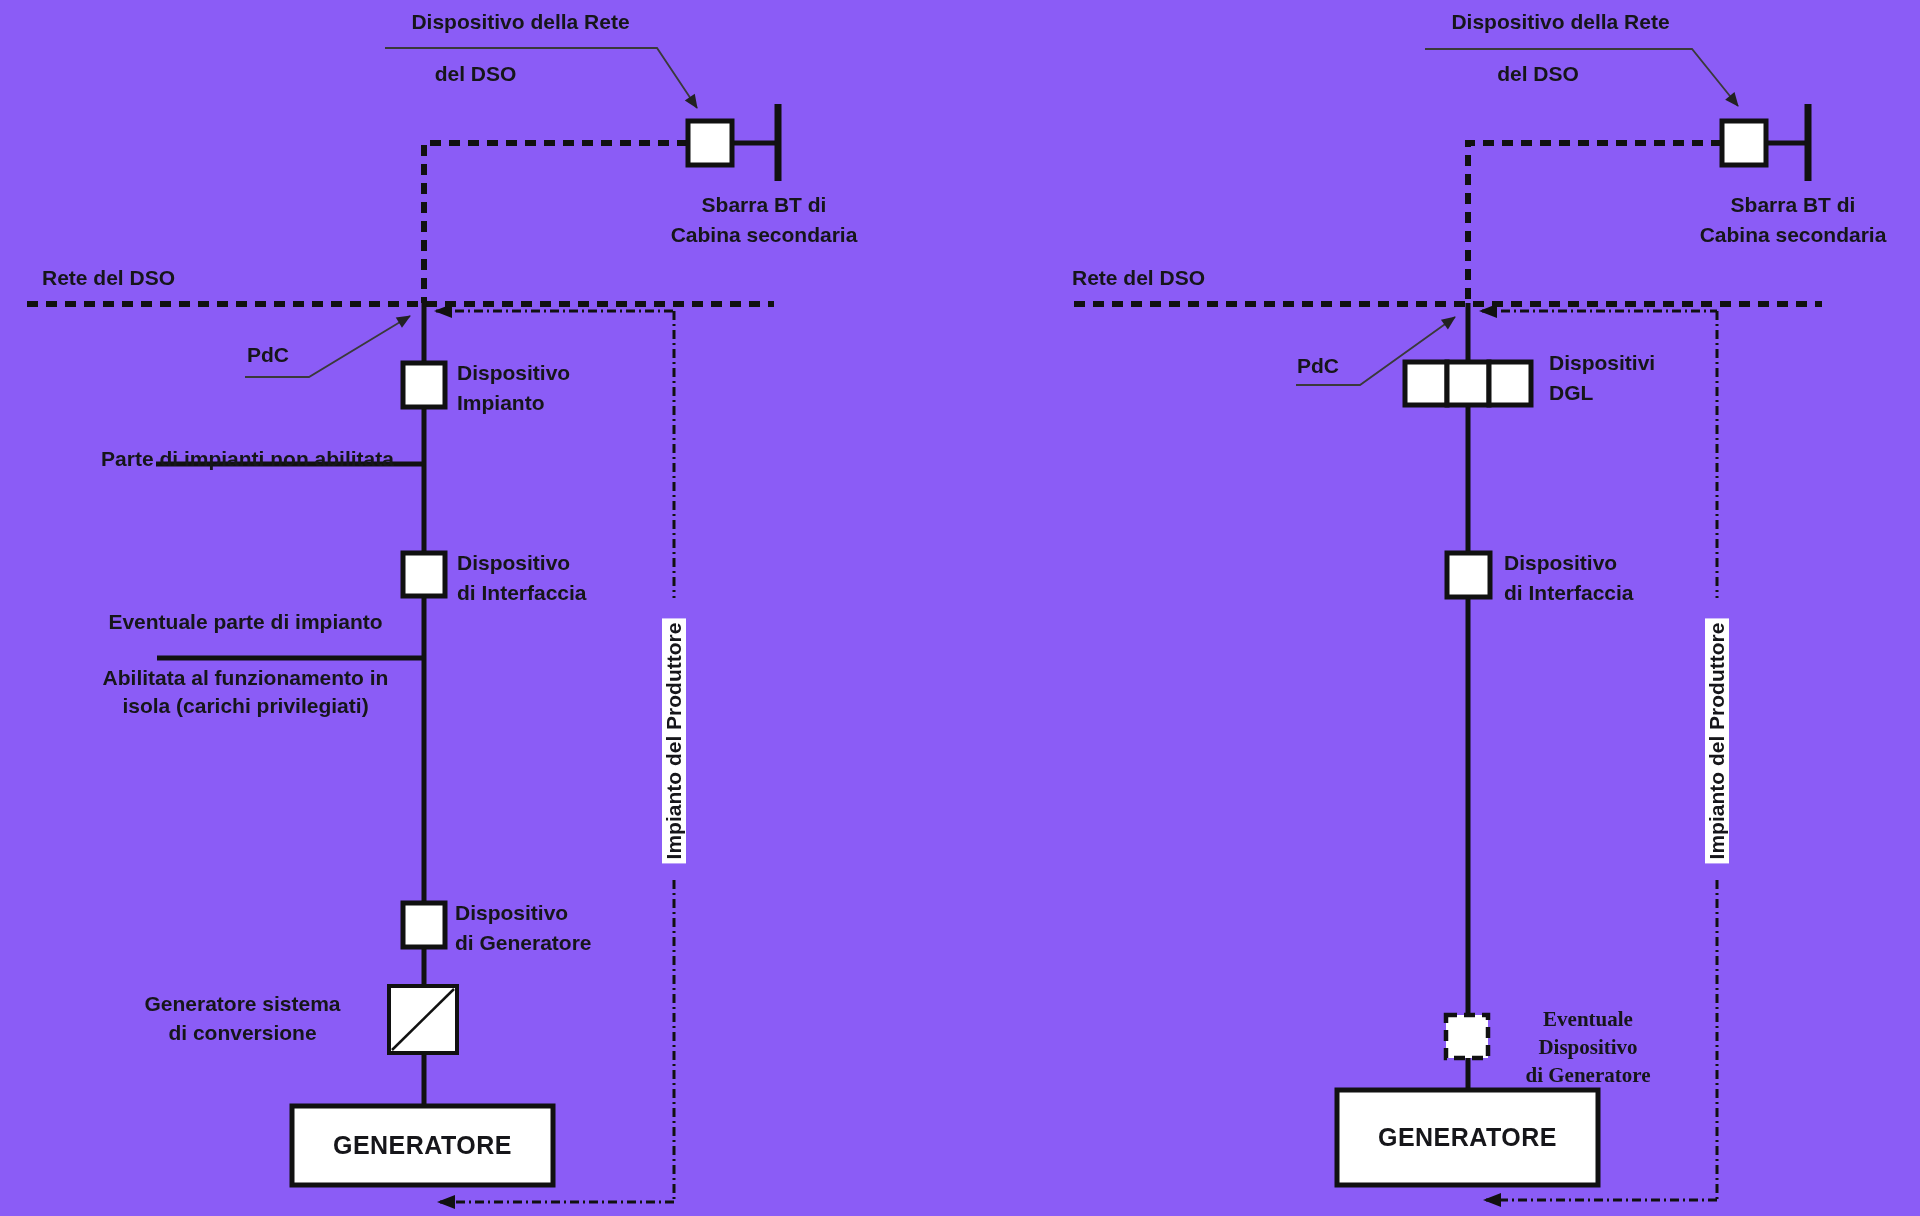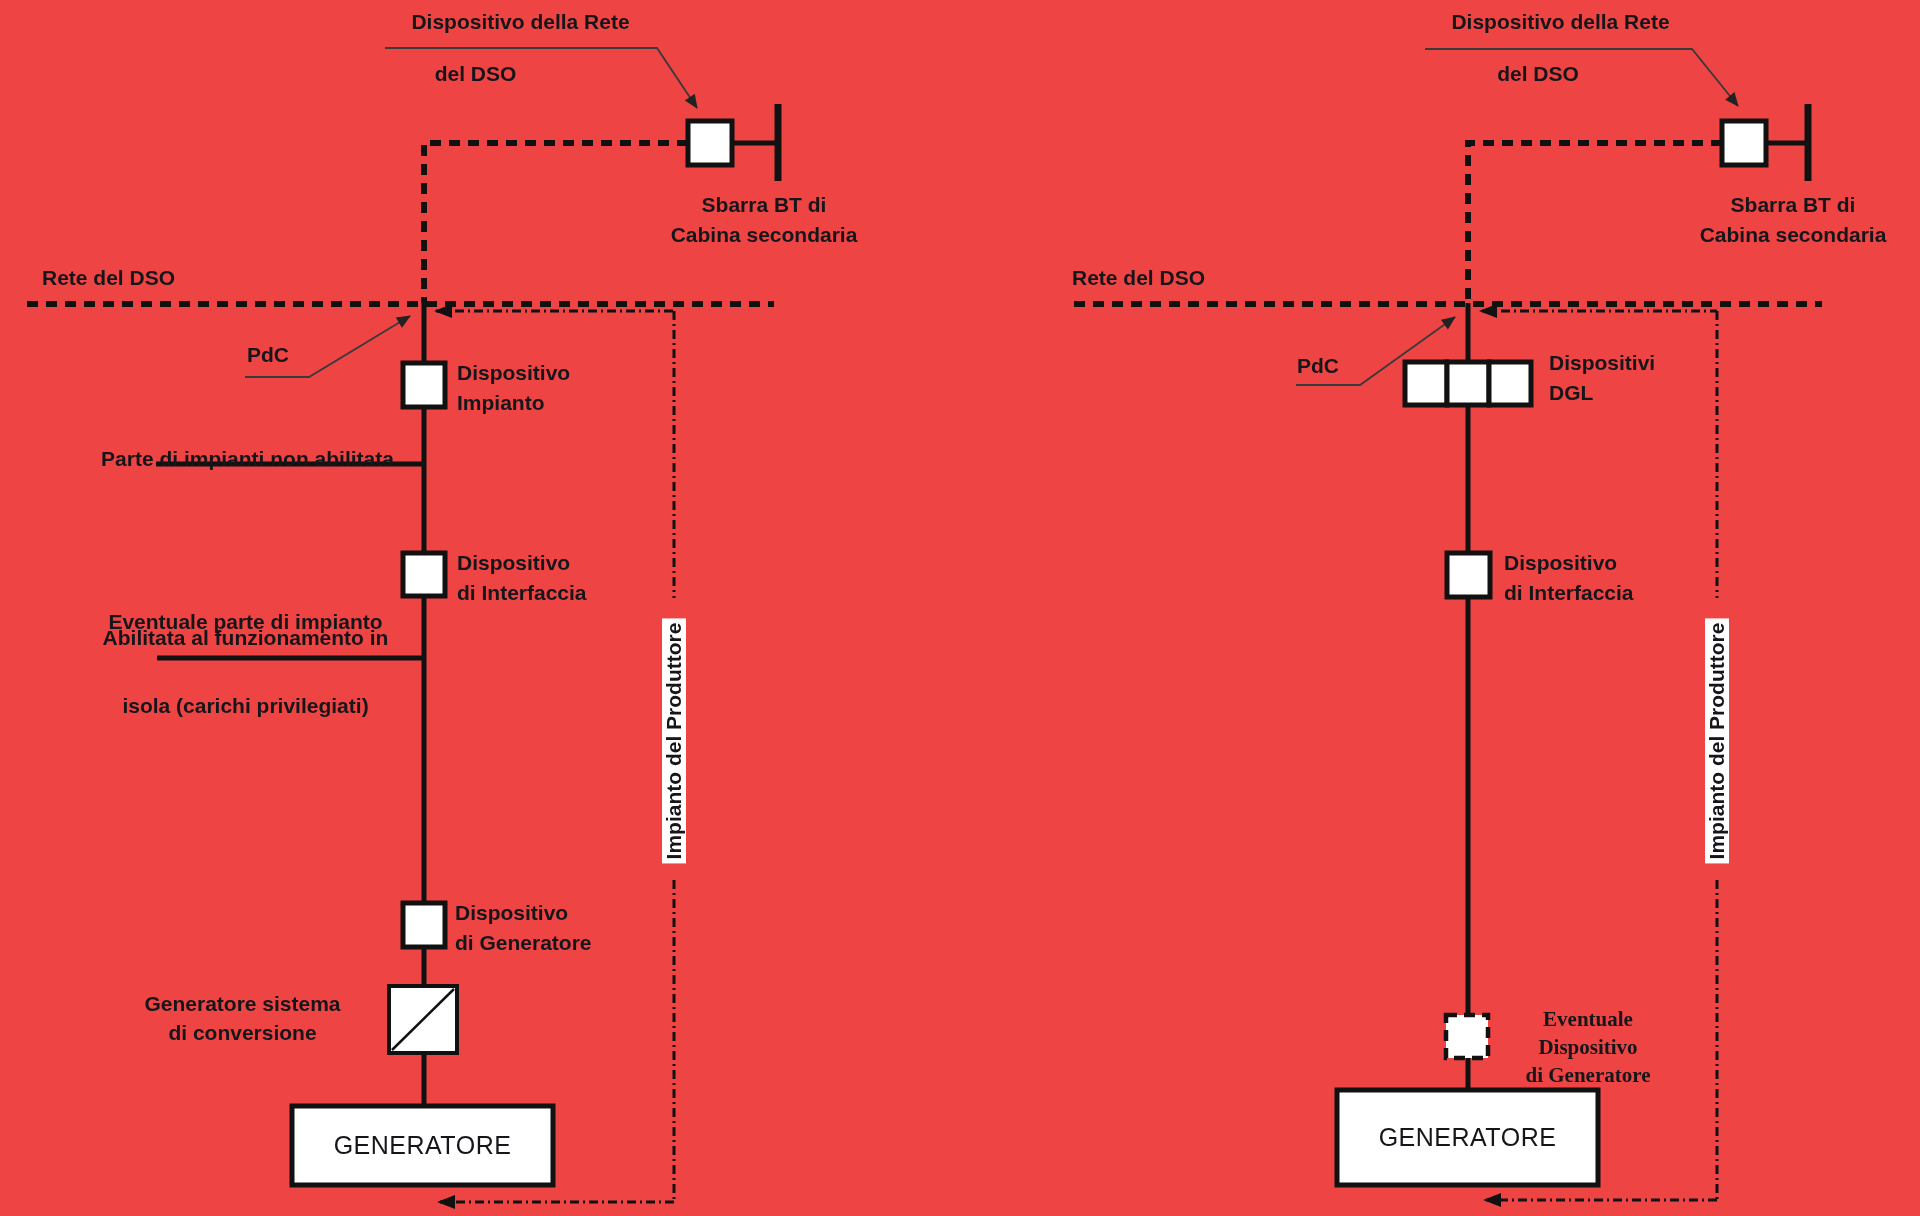--- a/index.html
+++ b/index.html
@@ -1,37 +1,37 @@
 <!DOCTYPE html>
 <html><head>
 <meta charset="utf-8">
 <style>
   html,body{margin:0;padding:0;background:#ffffff;}
   #canvas{
     position:relative;
     width:1920px;height:1216px;
-    background:#ef4444;
+    background:#8b5cf6;
     font-family:"Liberation Sans", sans-serif;
     color:#16161a;
     overflow:hidden;
   }
   #wires{position:absolute;left:0;top:0;width:1920px;height:1216px;}
   .lbl{
     position:absolute;
     font-size:21px;
     font-weight:bold;
     line-height:28px;
     white-space:nowrap;
     color:#16161a;
   }
   .ctr{text-align:center;white-space:normal;}
   .boxlbl{
     position:absolute;
     display:flex;align-items:center;justify-content:center;
-    font-size:25px;font-weight:normal;letter-spacing:0.5px;
+    font-size:25px;font-weight:bold;letter-spacing:0.5px;
   }
   .rot{
     position:absolute;
     transform:translate(-50%,-50%) rotate(-90deg);
     font-size:21px;font-weight:bold;white-space:nowrap;
     background:#ffffff;padding:0 4px;
   }
 </style>
 </head>
 <body>
@@ -119,21 +119,21 @@
   </div>
 
   <div class="lbl ctr" style="left:50px;top:445px;width:395px;">Parte di impianti non abilitata</div>
 
   <div class="lbl" style="left:457px;top:548px;line-height:30px;">
     <div>Dispositivo</div>
     <div>di Interfaccia</div>
   </div>
 
   <div class="lbl ctr" style="left:48px;top:608px;width:395px;">Eventuale parte di impianto</div>
-  <div class="lbl ctr" style="left:38px;top:624px;width:415px;">Abilitata al funzionamento in</div>
+  <div class="lbl ctr" style="left:38px;top:664px;width:415px;">Abilitata al funzionamento in</div>
   <div class="lbl ctr" style="left:38px;top:692px;width:415px;">isola (carichi privilegiati)</div>
 
   <div class="lbl" style="left:455px;top:898px;line-height:30px;">
     <div>Dispositivo</div>
     <div>di Generatore</div>
   </div>
 
   <div class="lbl ctr" style="left:105px;top:989px;width:275px;line-height:29px;">
     <div>Generatore sistema</div>
     <div>di conversione</div>

